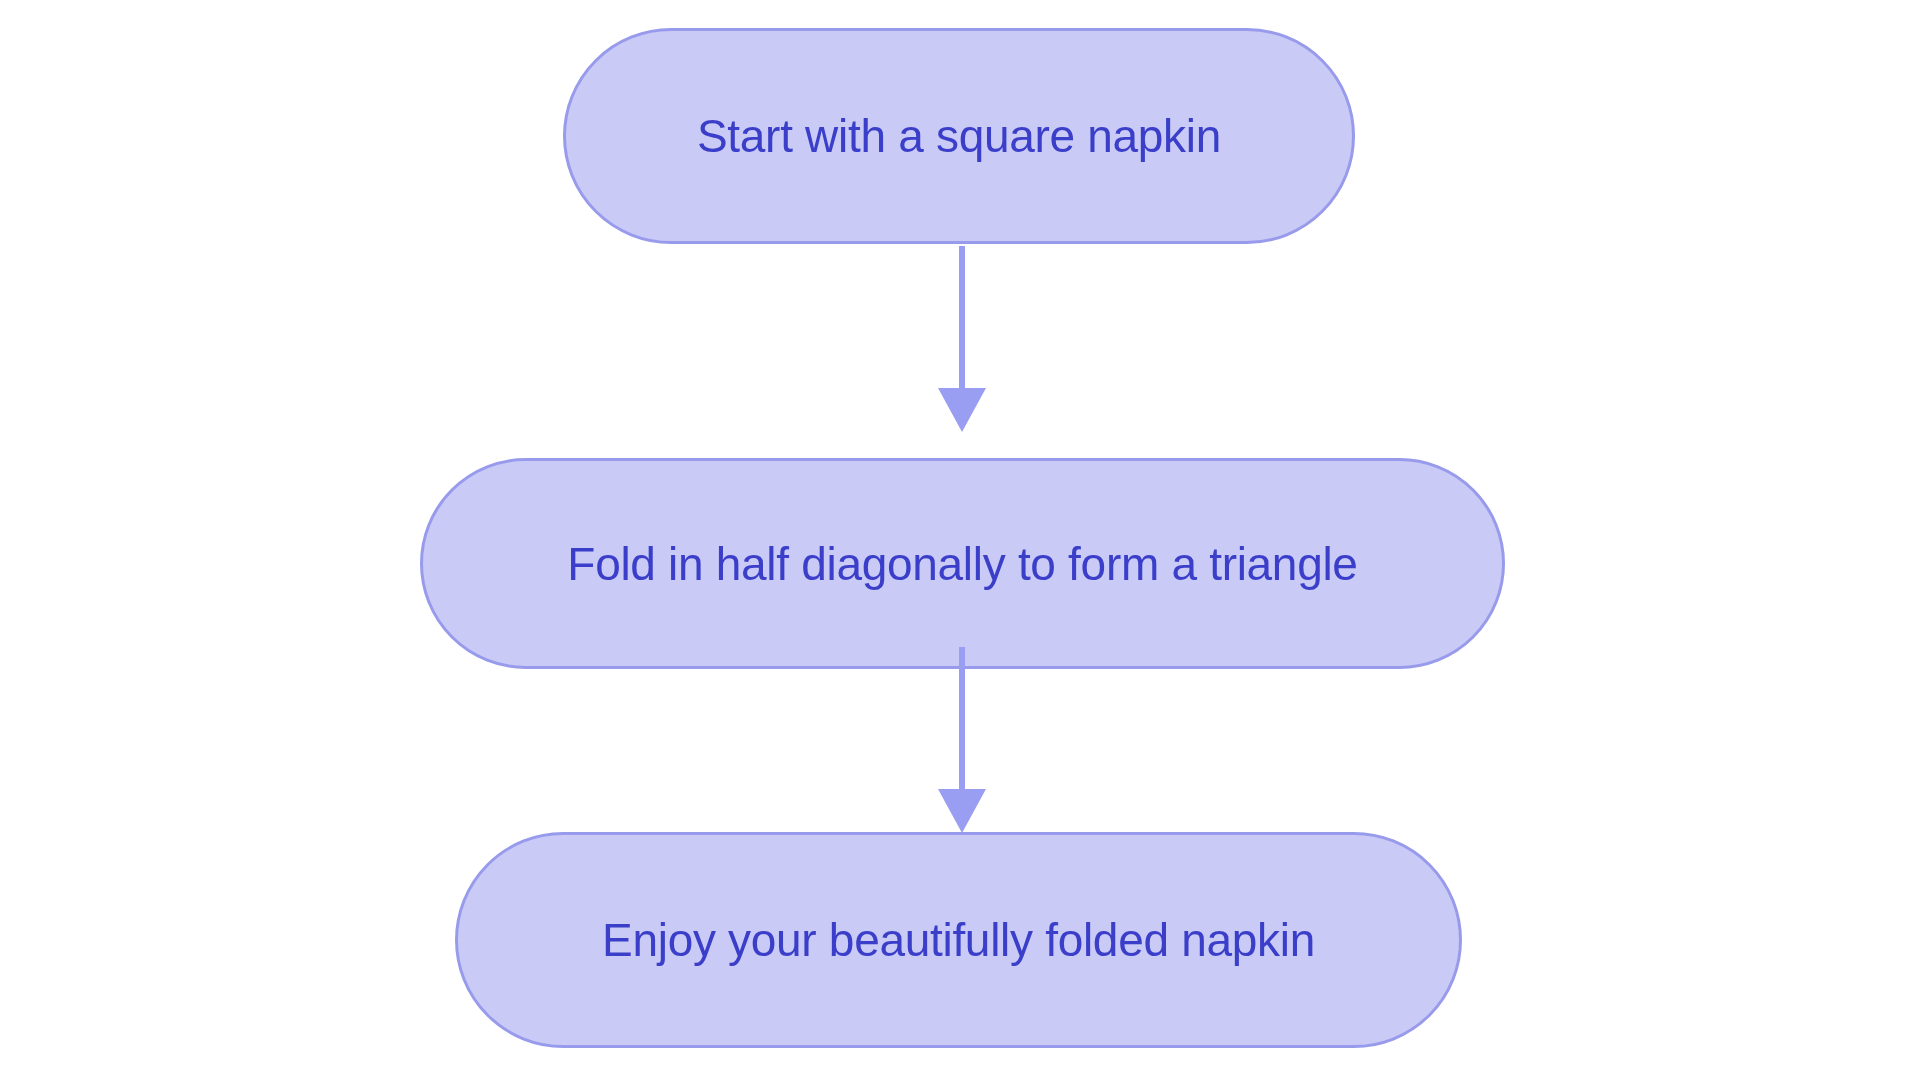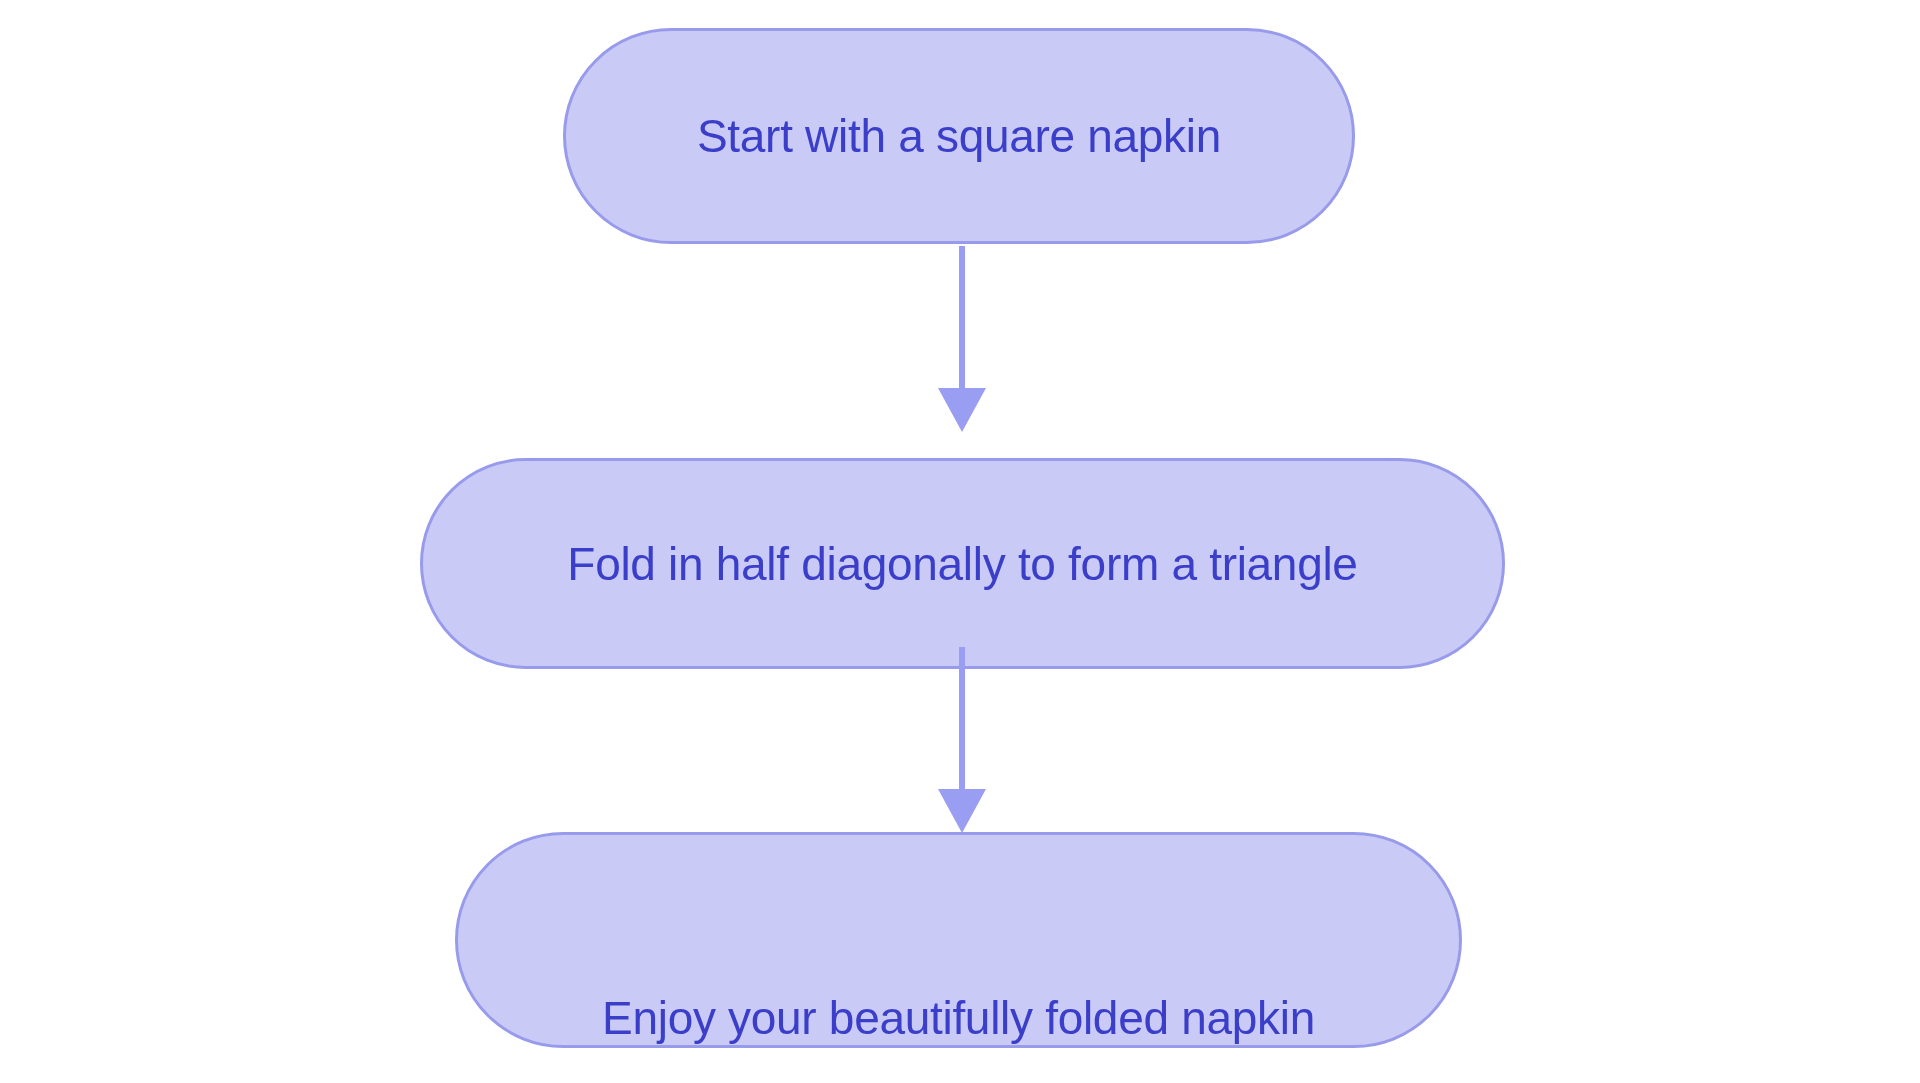--- a/index.html
+++ b/index.html
@@ -35,21 +35,21 @@
     font-size: 46px;
     letter-spacing: -0.3px;
     text-align: center;
   }
   .node .node-label {
     padding: 0 40px;
     white-space: nowrap;
   }
   #node-start { left: 563px; top: 28px;  width: 792px;  height: 216px; }
   #node-fold  { left: 420px; top: 458px; width: 1085px; height: 211px; }
-  #node-end   { left: 455px; top: 832px; width: 1007px; height: 216px; align-items: flex-end; }
+  #node-end   { left: 455px; top: 832px; width: 1007px; height: 216px; }
   .arrow {
     position: absolute;
     color: var(--arrow);
     display: block;
   }
   #arrow-1 { left: 932px; top: 246px; }
   #arrow-2 { left: 932px; top: 647px; }
 </style>
 </head>
 <body>

